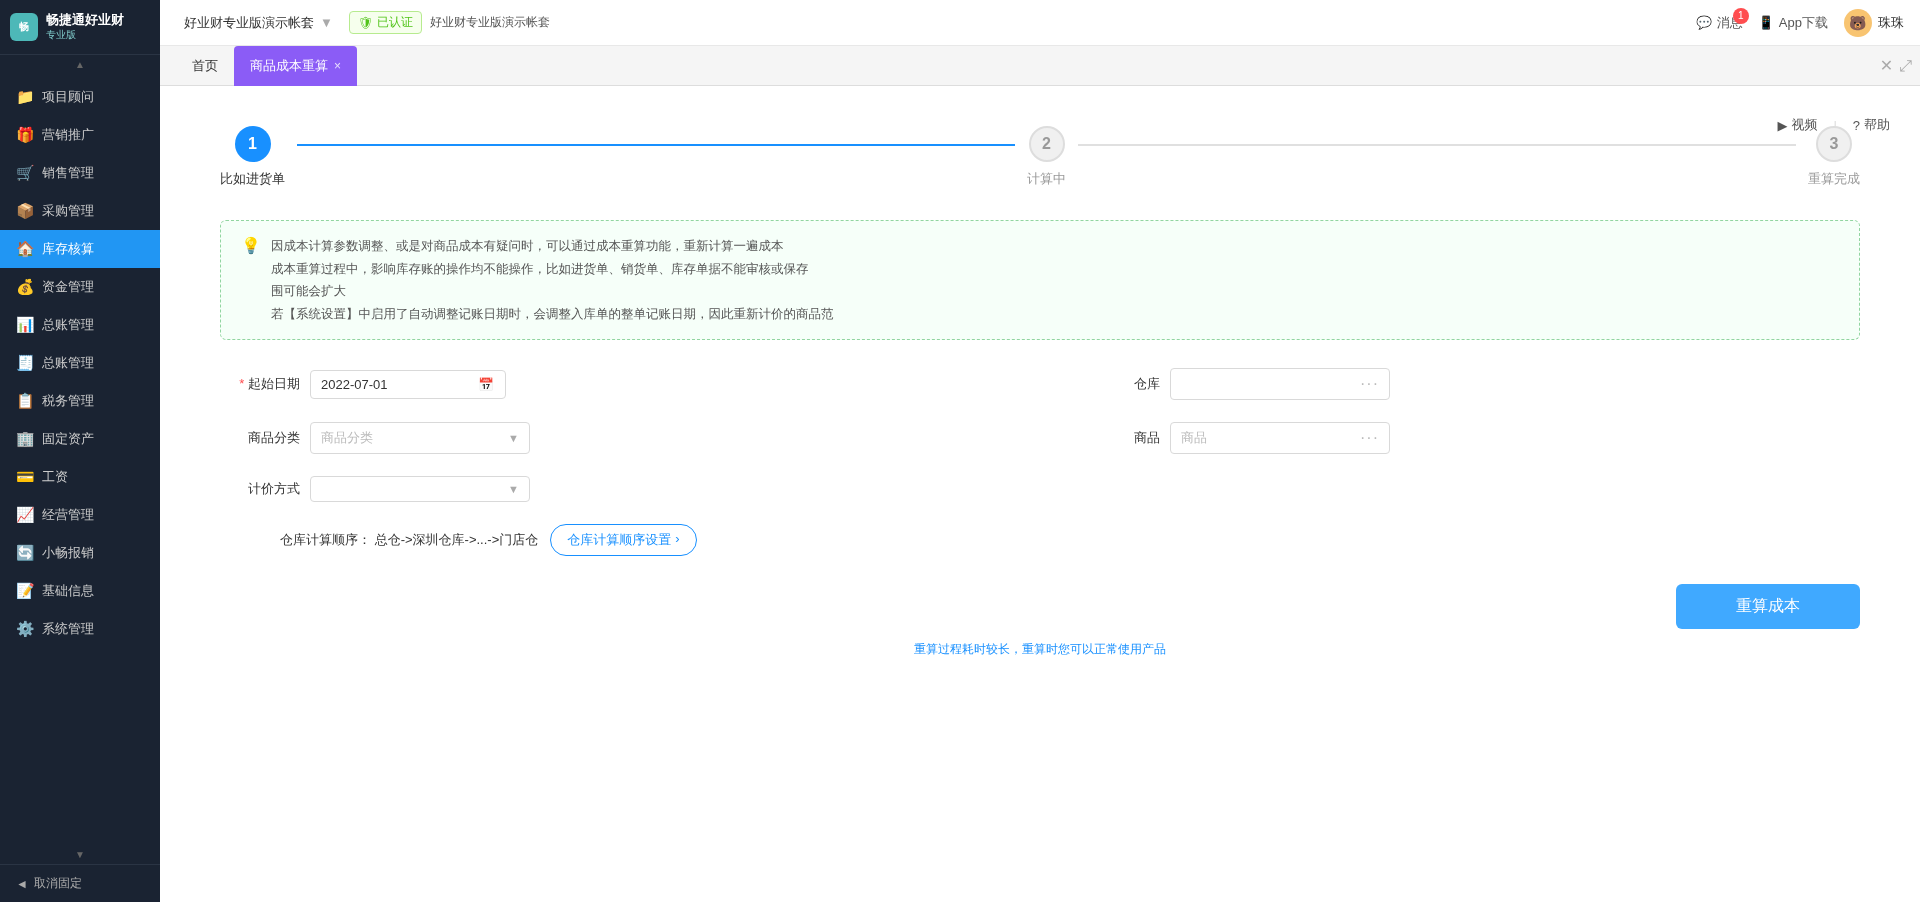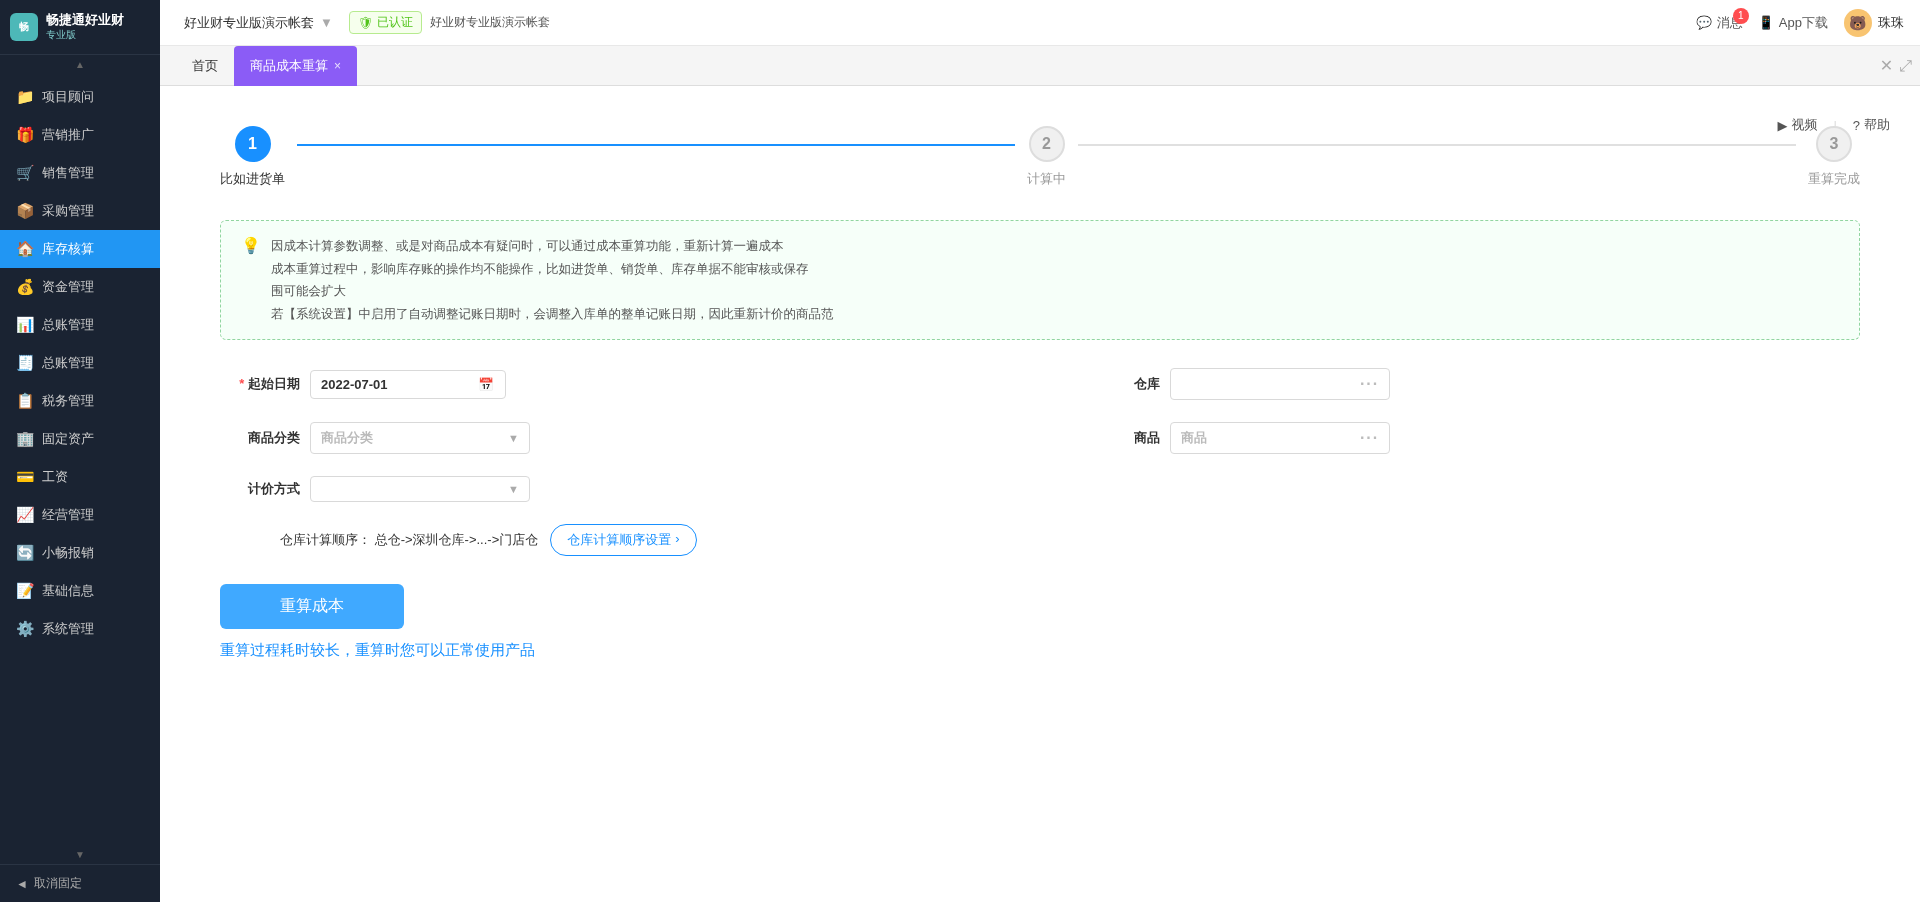--- a/index.html
+++ b/index.html
@@ -130,21 +130,21 @@
     .step-line.inactive { background: #e0e0e0; }
 
     
     .info-box {
       border: 1px dashed #91d5a0; background: #f6fff9; border-radius: 6px;
       padding: 14px 20px; margin-bottom: 28px; position: relative;
     }
     .info-box-content { display: flex; gap: 10px; }
     .info-icon { color: #faad14; font-size: 16px; margin-top: 1px; }
     .info-text { color: #555; font-size: 12.5px; line-height: 1.8; }
-    .form-row { display: flex; align-items: center; margin-bottom: 22px; gap: 0; font-weight: bold; }
+    .form-row { display: flex; align-items: center; margin-bottom: 22px; gap: 0; }
     .form-field { display: flex; align-items: center; gap: 10px; flex: 1; }
     .form-label { font-size: 13px; color: #333; width: 80px; text-align: right; white-space: nowrap; }
     .form-label.required::before { content: '* '; color: #ff4d4f; }
     .form-input {
       border: 1px solid #d9d9d9; border-radius: 4px; padding: 6px 10px;
       font-size: 13px; color: #333; width: 220px; outline: none;
       display: flex; align-items: center; justify-content: space-between;
       cursor: text; background: white;
     }
     .form-input-with-icon { display: flex; align-items: center; gap: 6px; }
@@ -162,26 +162,26 @@
       display: flex; align-items: center; gap: 12px;
       margin-bottom: 28px; padding: 0 60px;
     }
     .warehouse-order-btn {
       background: white; border: 1px solid #1890ff; border-radius: 18px;
       color: #1890ff; font-size: 13px; padding: 6px 16px; cursor: pointer;
       display: flex; align-items: flex-start; gap: 4px;
     }
 
     
-    .main-btn-row { display: flex; justify-content: flex-start; margin-bottom: 12px; }
+    .main-btn-row { display: flex; justify-content: flex-end; margin-bottom: 12px; }
     .recalc-btn {
       background: #40a9ff; color: white; border: none; border-radius: 6px;
       font-size: 16px; padding: 12px 60px; cursor: pointer; font-weight: 500;
     }
-    .hint-text { text-align: left; color: #1890ff; font-size: 15px; cursor: pointer; }
+    .hint-text { text-align: center; color: #1890ff; font-size: 12px; cursor: pointer; }
 
     
     .sidebar-nav::-webkit-scrollbar { width: 4px; }
     .sidebar-nav::-webkit-scrollbar-thumb { background: #3a4a5e; border-radius: 2px; }
 
     
     .win-controls { display: flex; align-items: center; gap: 6px; margin-left: 8px; }
     .win-ctrl { color: #aaa; cursor: pointer; font-size: 16px; }
   </style>
 </head>

